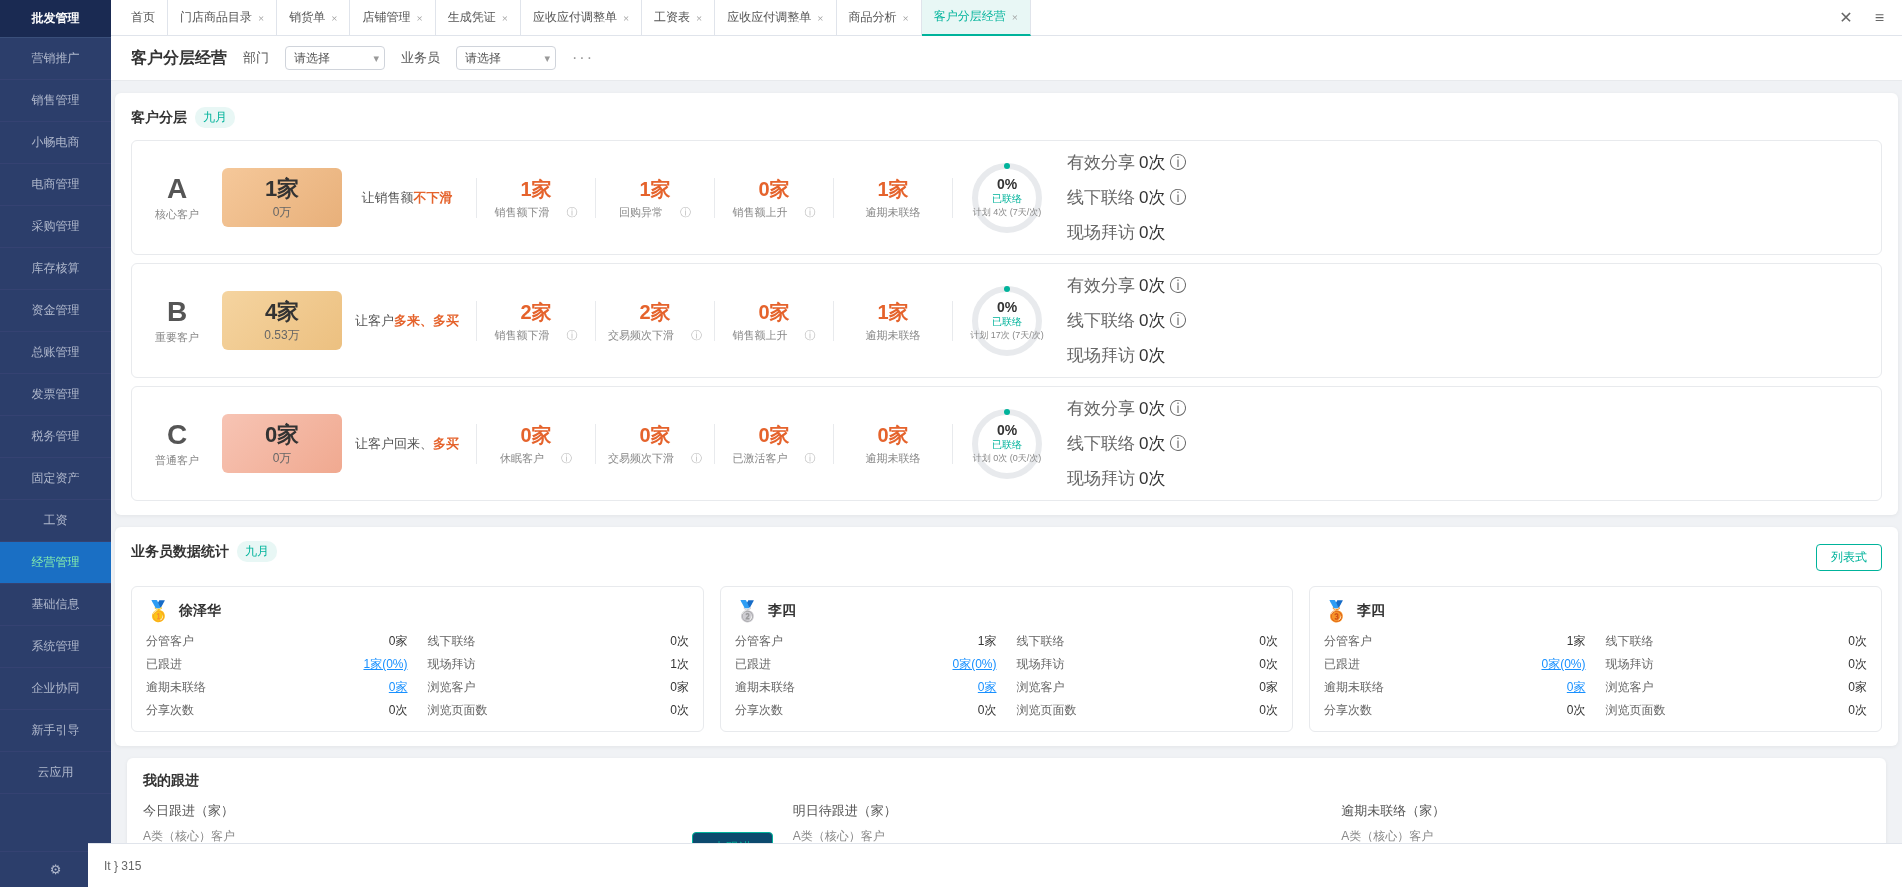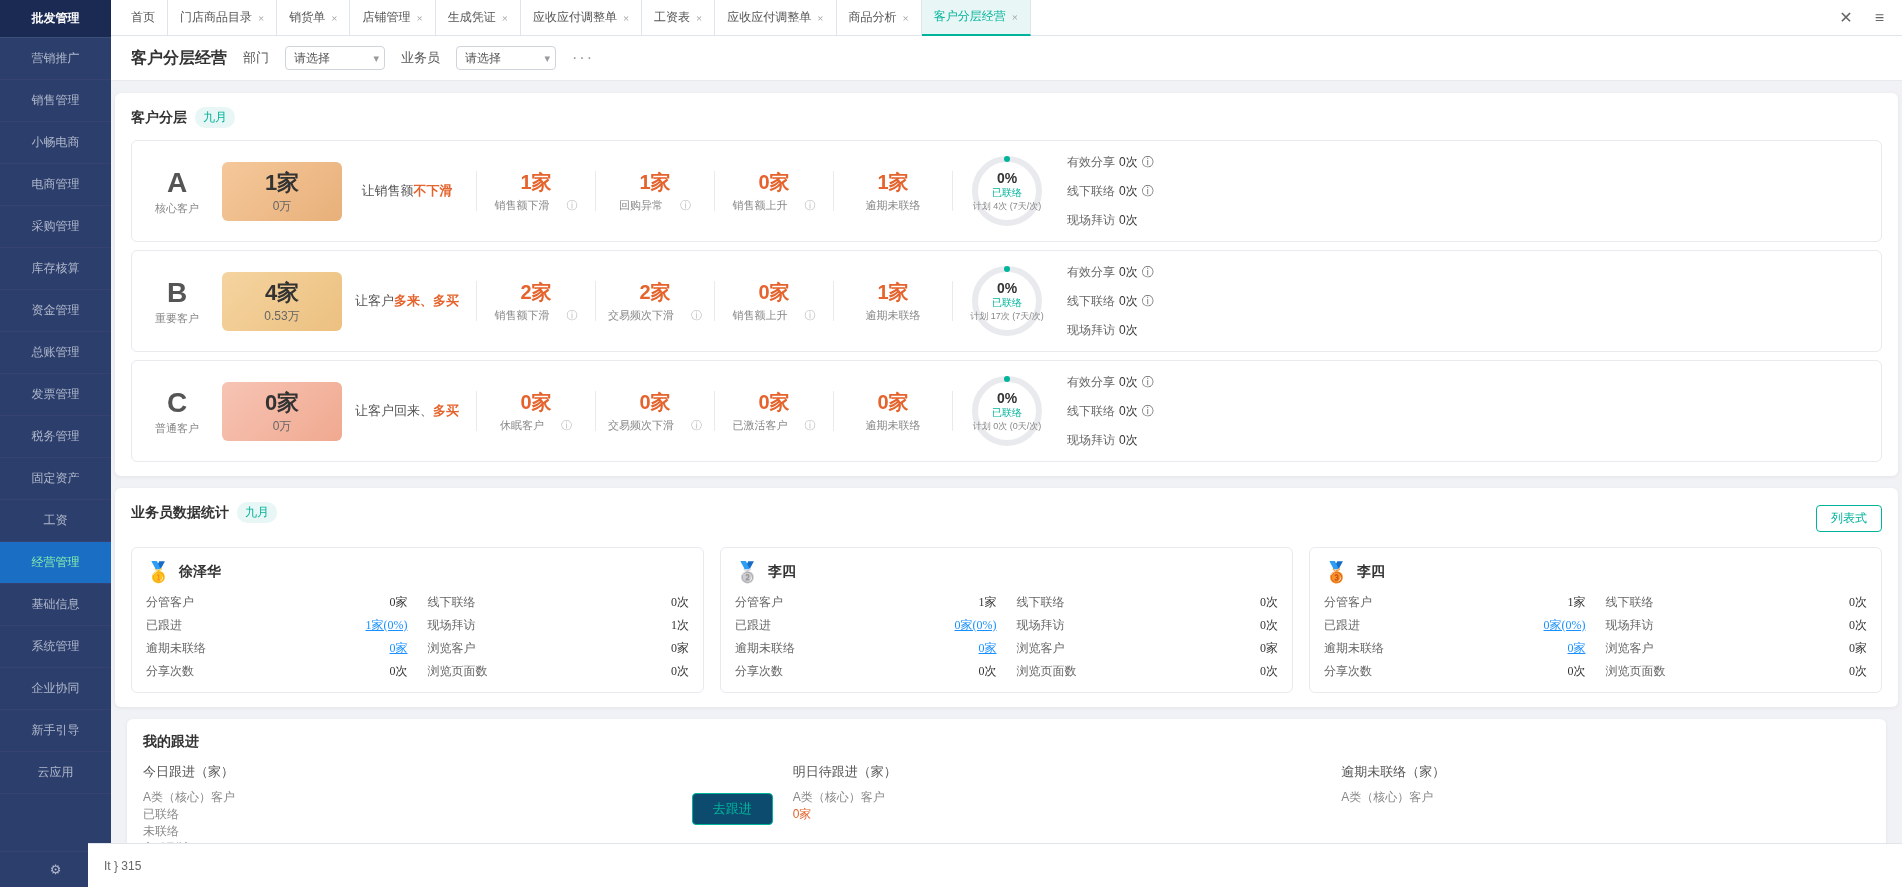--- a/index.html
+++ b/index.html
@@ -310,21 +310,21 @@
     .tier-circle-sublabel {
       font-size: 10px;
       color: #888;
     }
     .tier-right-stats {
       flex: 1;
       display: flex;
       flex-direction: column;
       gap: 12px;
       padding: 0 10px;
-      font-size: 12px;
+      font-size: 17px;
       color: #666;
     }
     .tier-right-stat-row {
       display: flex;
       align-items: center;
       gap: 4px;
     }
     .tier-right-stat-row .val {
       color: #333;
       font-weight: 500;
@@ -374,21 +374,20 @@
       display: grid;
       grid-template-columns: 1fr 1fr;
       gap: 6px 20px;
     }
     .staff-stat-row {
       display: flex;
       align-items: center;
       justify-content: space-between;
       font-size: 12px;
       color: #666;
-      font-family: Liberation Serif, serif;
     }
     .staff-stat-val {
       color: #333;
       font-weight: 500;
     }
     .staff-stat-link {
       color: #1890ff;
       text-decoration: underline;
       cursor: pointer;
     }

